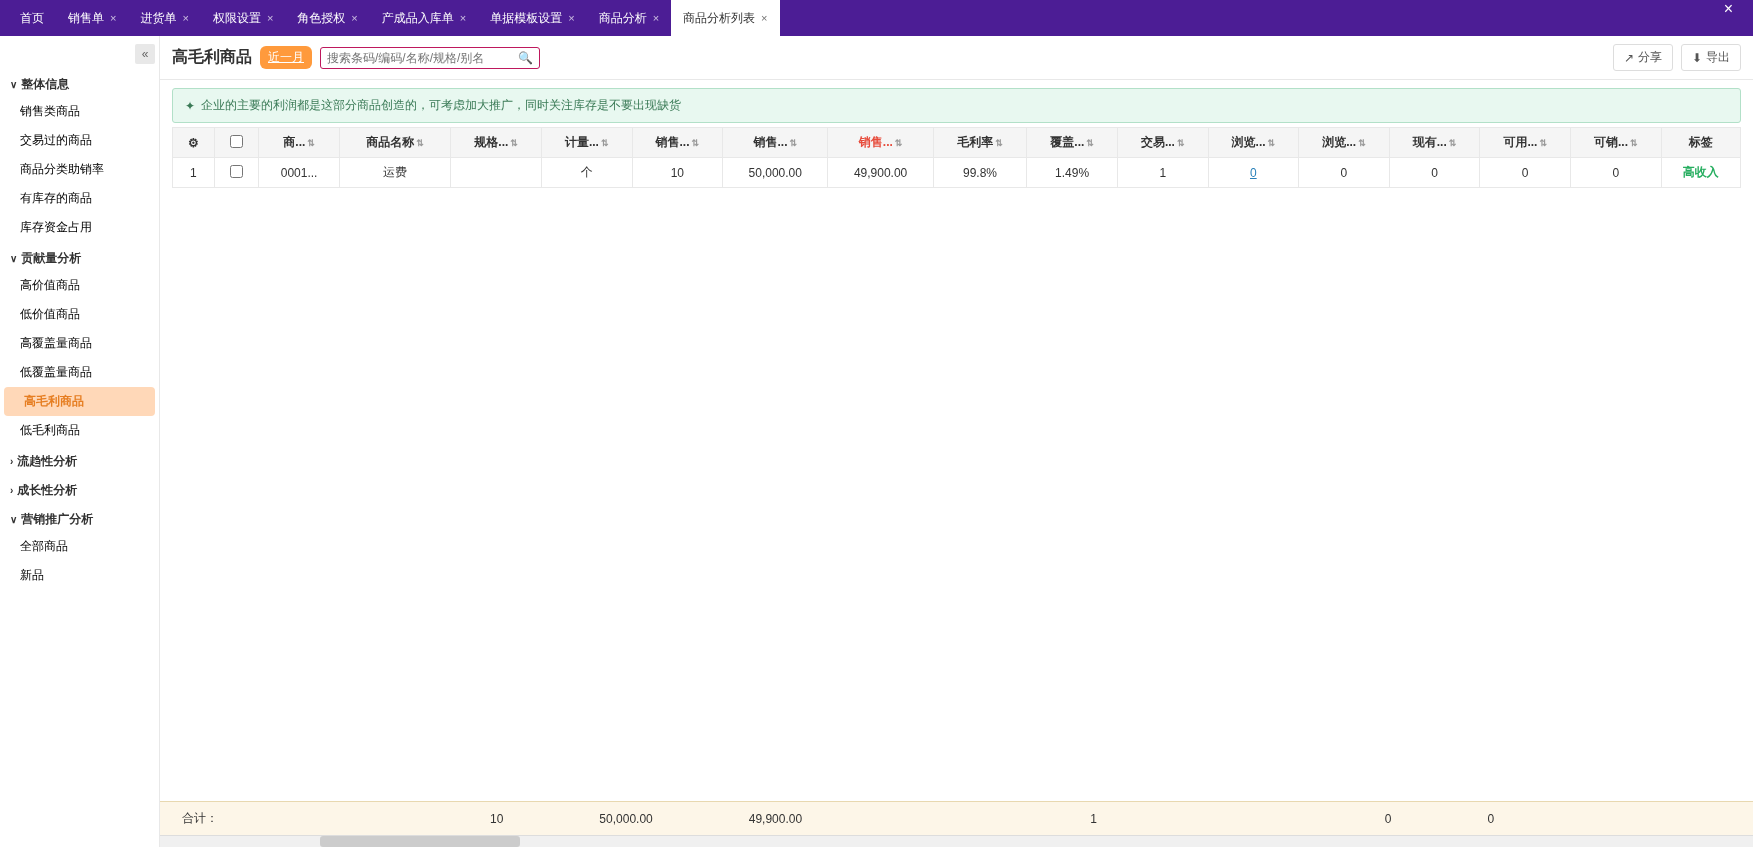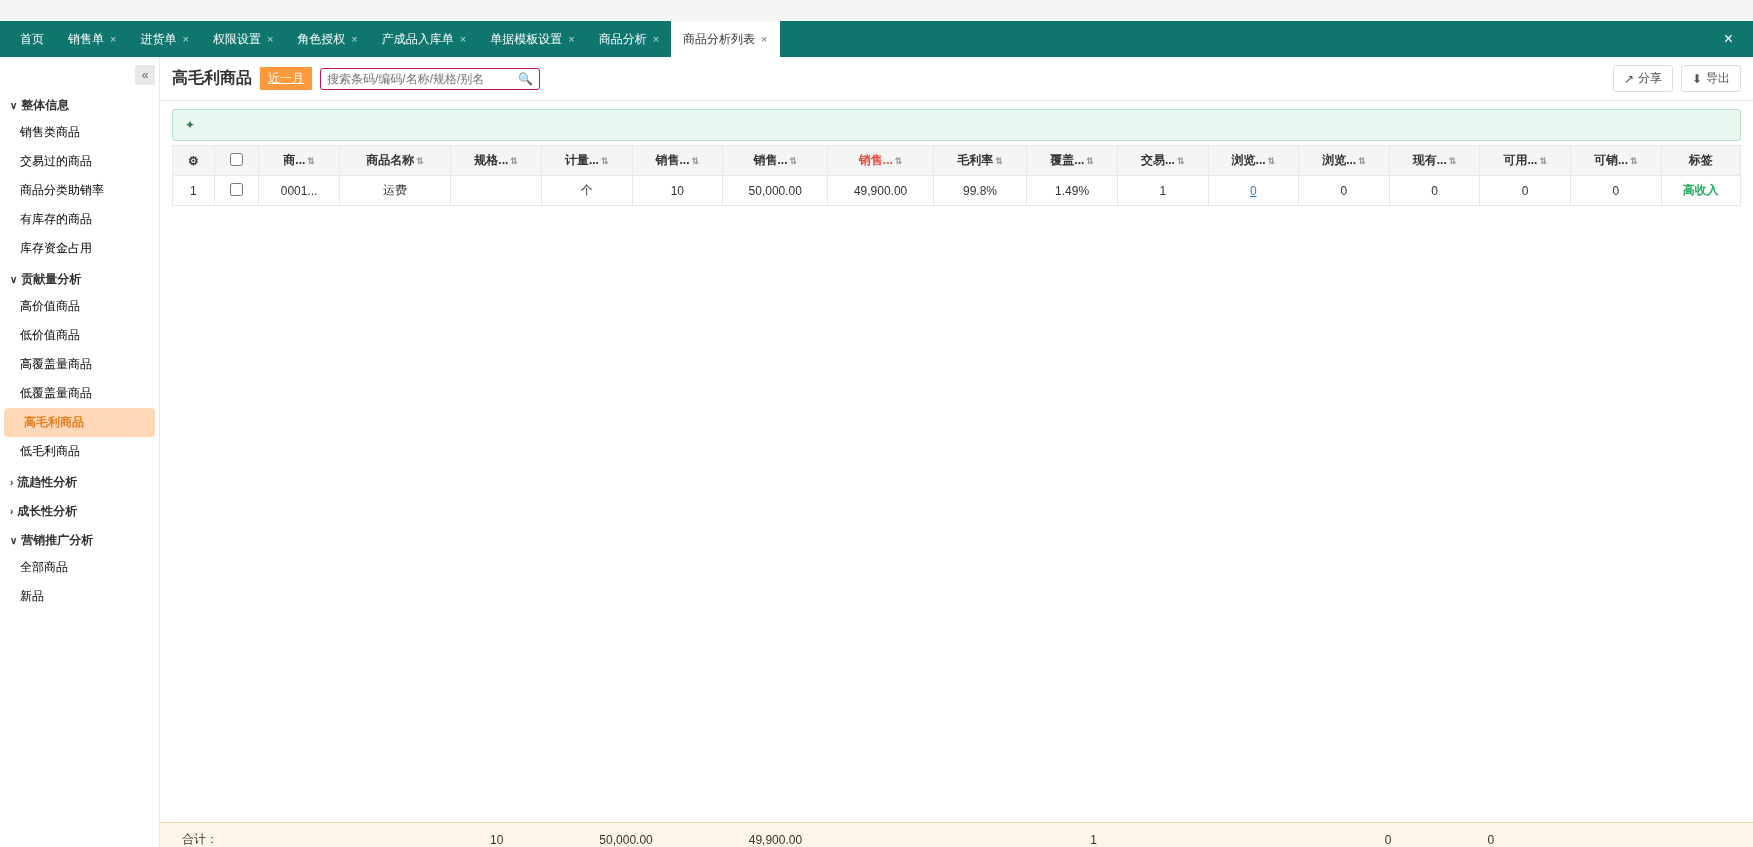--- a/index.html
+++ b/index.html
@@ -1,26 +1,24 @@
 <!DOCTYPE html>
 <html><head>
   <meta charset="utf-8">
   <style>
     * { box-sizing: border-box; margin: 0; padding: 0; font-family: 'Microsoft YaHei', Arial, sans-serif; font-size: 12px; }
     body { background: #f5f5f5; overflow: hidden; width: 1753px; height: 847px; }
 
     
     .top-nav {
       display: flex;
-      align-items: center;
-      background: #0f766e;
+      background: #4c1d95;
       height: 36px;
       padding: 0 8px;
       color: white;
-      margin-top: 21px;
     }
     .top-nav .nav-item {
       display: flex;
       align-items: center;
       padding: 0 12px;
       height: 36px;
       cursor: pointer;
       white-space: nowrap;
       font-size: 13px;
       color: white;
@@ -97,21 +95,21 @@
     }
     .content-title {
       font-size: 16px;
       font-weight: bold;
       color: #333;
     }
     .period-btn {
       background: #ff9a3c;
       color: white;
       border: none;
-      border-radius: 1px;
+      border-radius: 6px;
       padding: 3px 8px;
       cursor: pointer;
       font-size: 12px;
       text-decoration: underline;
     }
     .search-box {
       display: flex;
       align-items: center;
       border: 1px solid #be185d;
       border-radius: 3px;
@@ -319,20 +317,21 @@
         <span>分享</span>
       </button>
       <button class="action-btn">
         <span>⬇</span>
         <span>导出</span>
       </button>
     </div>
 
     <div class="info-banner">
       <span>✦</span>
+      <span>企业的主要的利润都是这部分商品创造的，可考虑加大推广，同时关注库存是不要出现缺货</span>
     </div>
 
     <div class="table-container">
       <table>
         <thead>
           <tr>
             <th>⚙</th>
             <th><input type="checkbox" style=""></th>
             <th>
                 <div class="col-sort">

